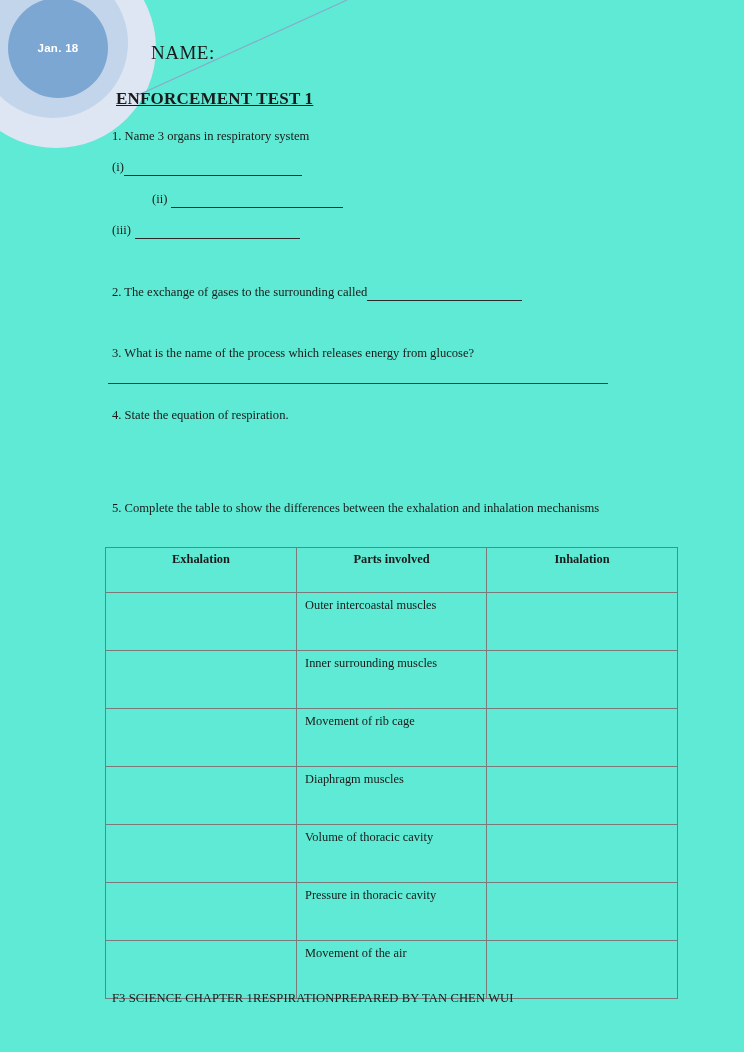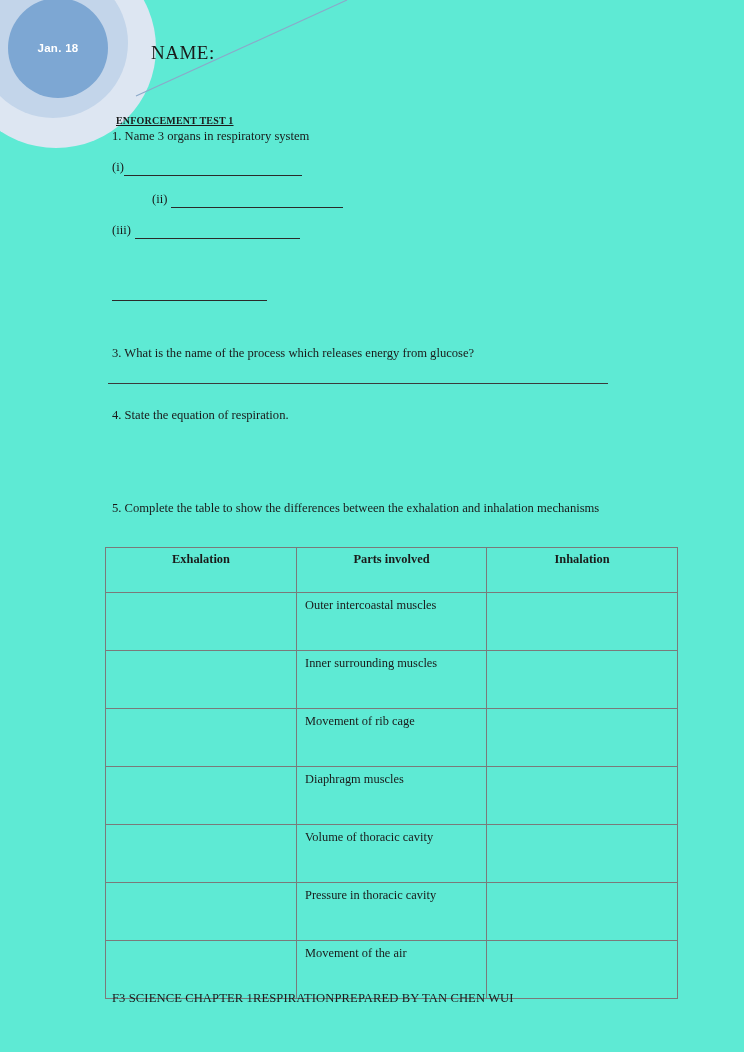--- a/index.html
+++ b/index.html
@@ -71,25 +71,24 @@
     position: absolute;
     left: 151px;
     top: 42px;
     font-size: 19px;
     letter-spacing: 0.5px;
   }
   .test-title {
     position: absolute;
     left: 116px;
     top: 89px;
-    font-size: 10px;
+    font-size: 17px;
     font-weight: bold;
     text-decoration: underline;
     letter-spacing: 0.2px;
-    margin-top: 26px;
   }
 
   
   .q {
     position: absolute;
     left: 112px;
     font-size: 12.6px;
     line-height: 1.45;
   }
   .q-wide { width: 500px; }
@@ -181,21 +180,21 @@
 
   <div class="q" style="top:190px;margin-left:40px;">
     <span>(ii)</span><span class="blank-line" style="width:172px; margin-left:4px;"></span>
   </div>
 
   <div class="q" style="top:221px;">
     <span>(iii)</span><span class="blank-line" style="width:165px; margin-left:4px;"></span>
   </div>
 
   <div class="q" style="top:283px;">
-    <span class="blank-line" style="width:155px;"></span>
+    <span>2. The exchange of gases to the surrounding called</span><span class="blank-line" style="width:155px;"></span>
   </div>
 
   <div class="q q-wide" style="top:344px;">3. What is the name of the process which releases energy from glucose?</div>
   <div class="rule-full"></div>
 
   <div class="q q-wide" style="top:406px;">4. State the equation of respiration.</div>
 
   <div class="q q-wide" style="top:499px; width:498px;">5. Complete the table to show the differences between the exhalation and inhalation mechanisms</div>
 
   <div class="tbl-wrap">

